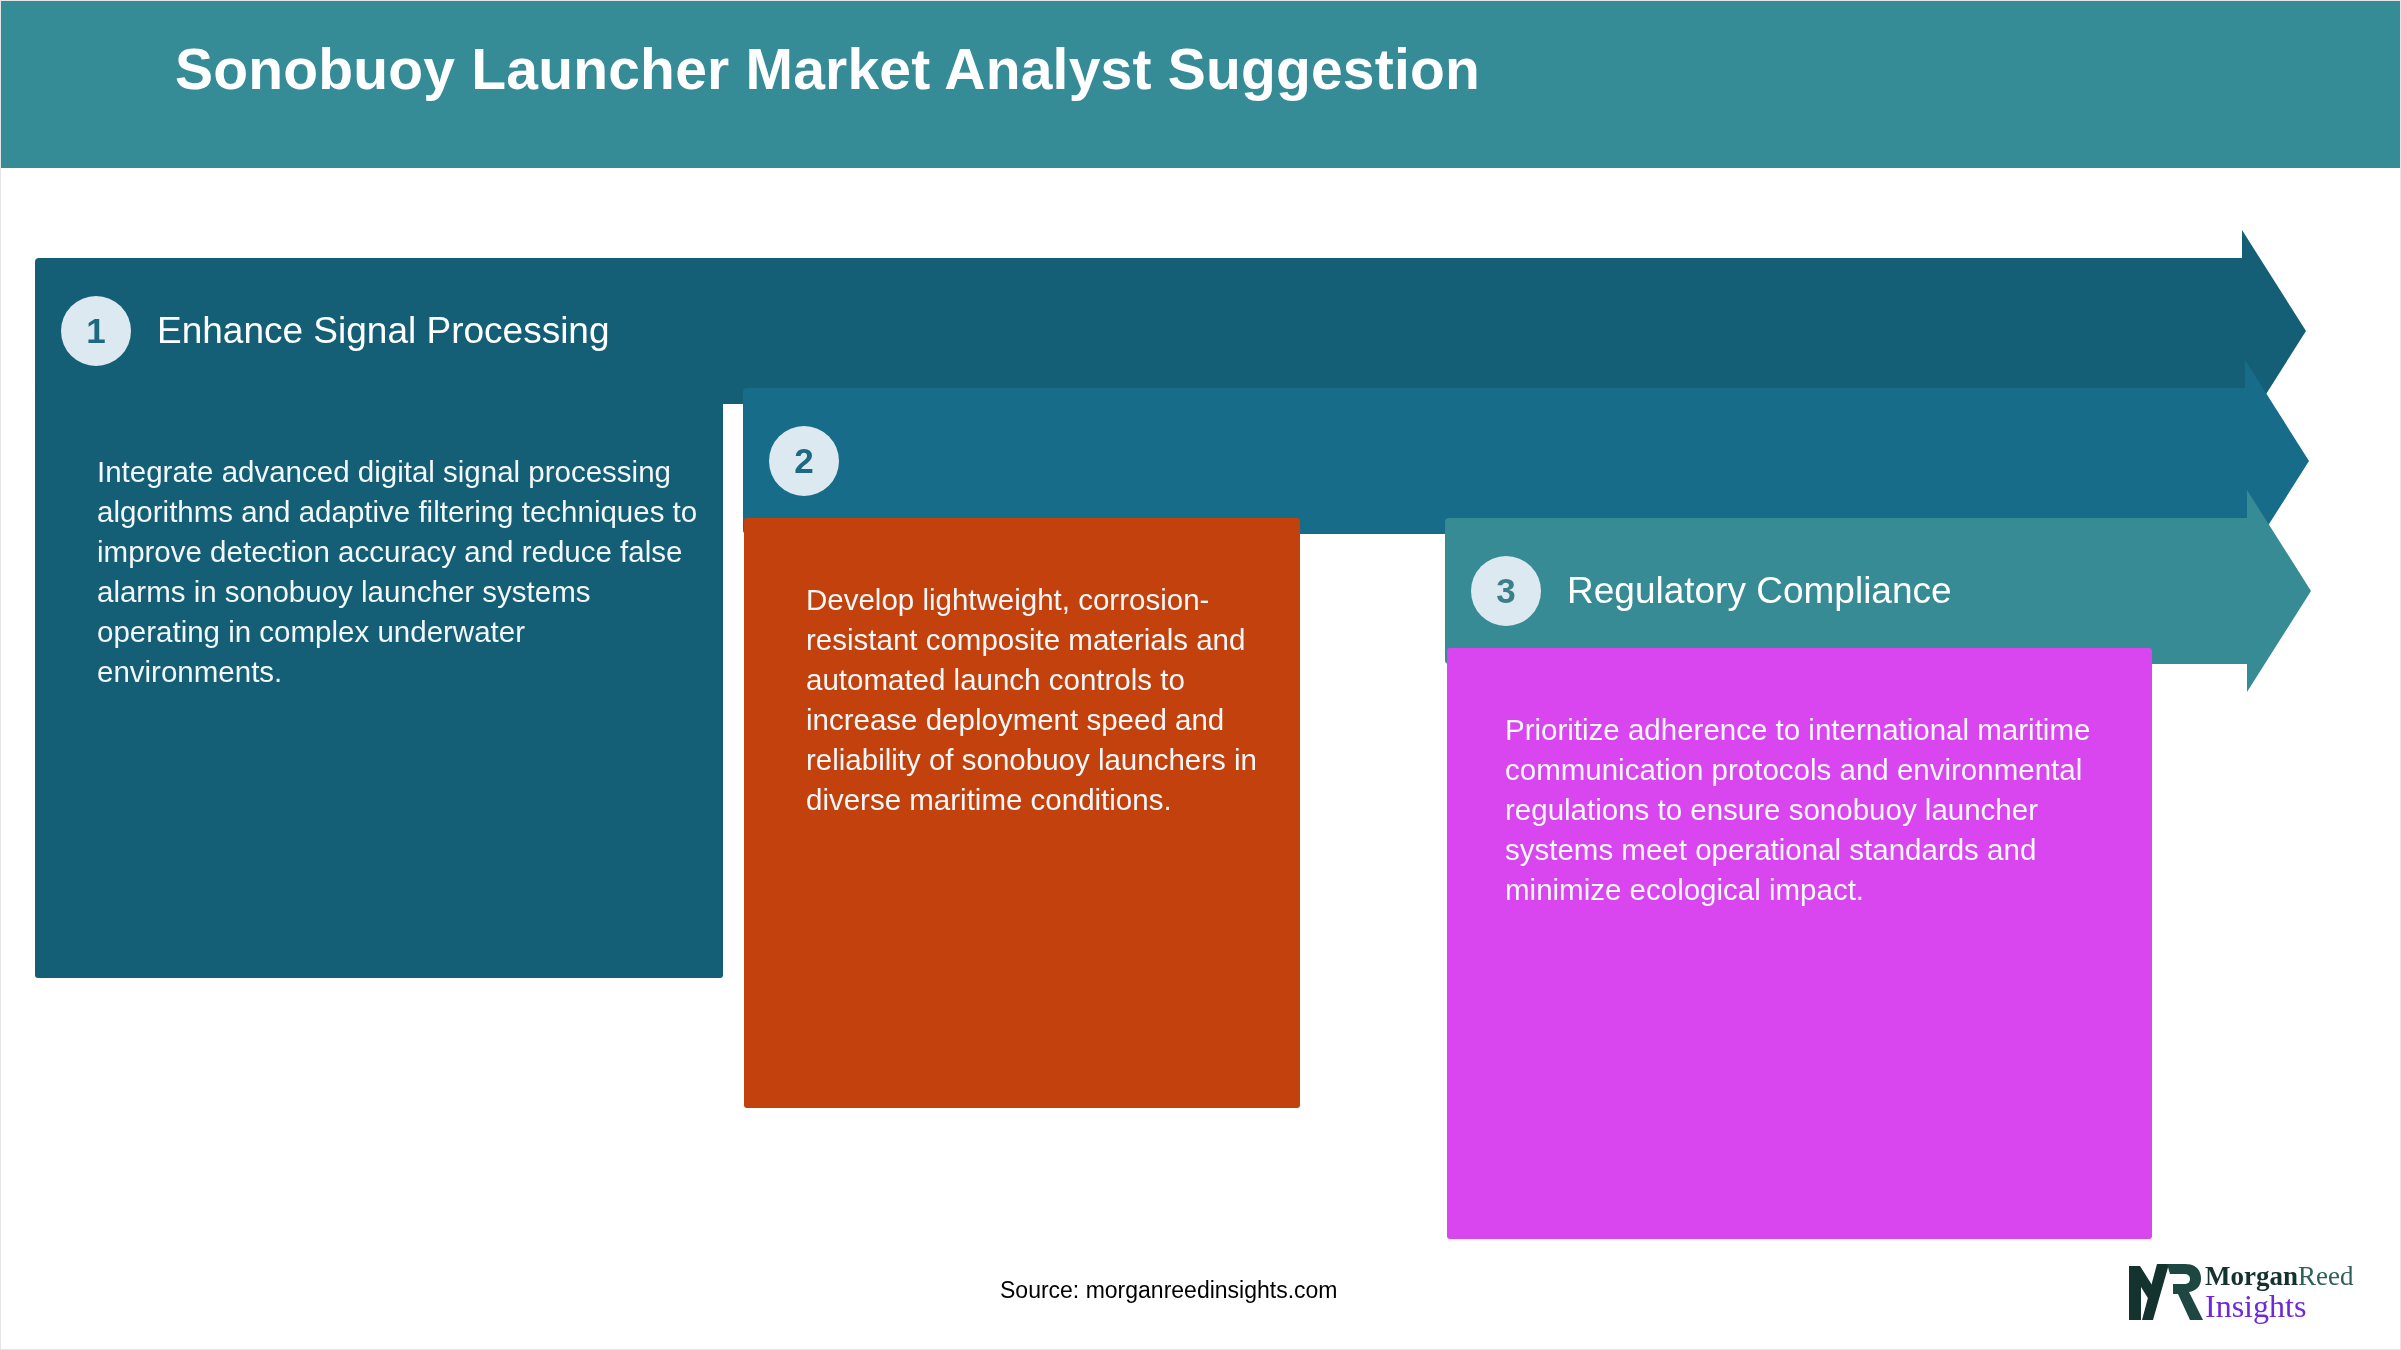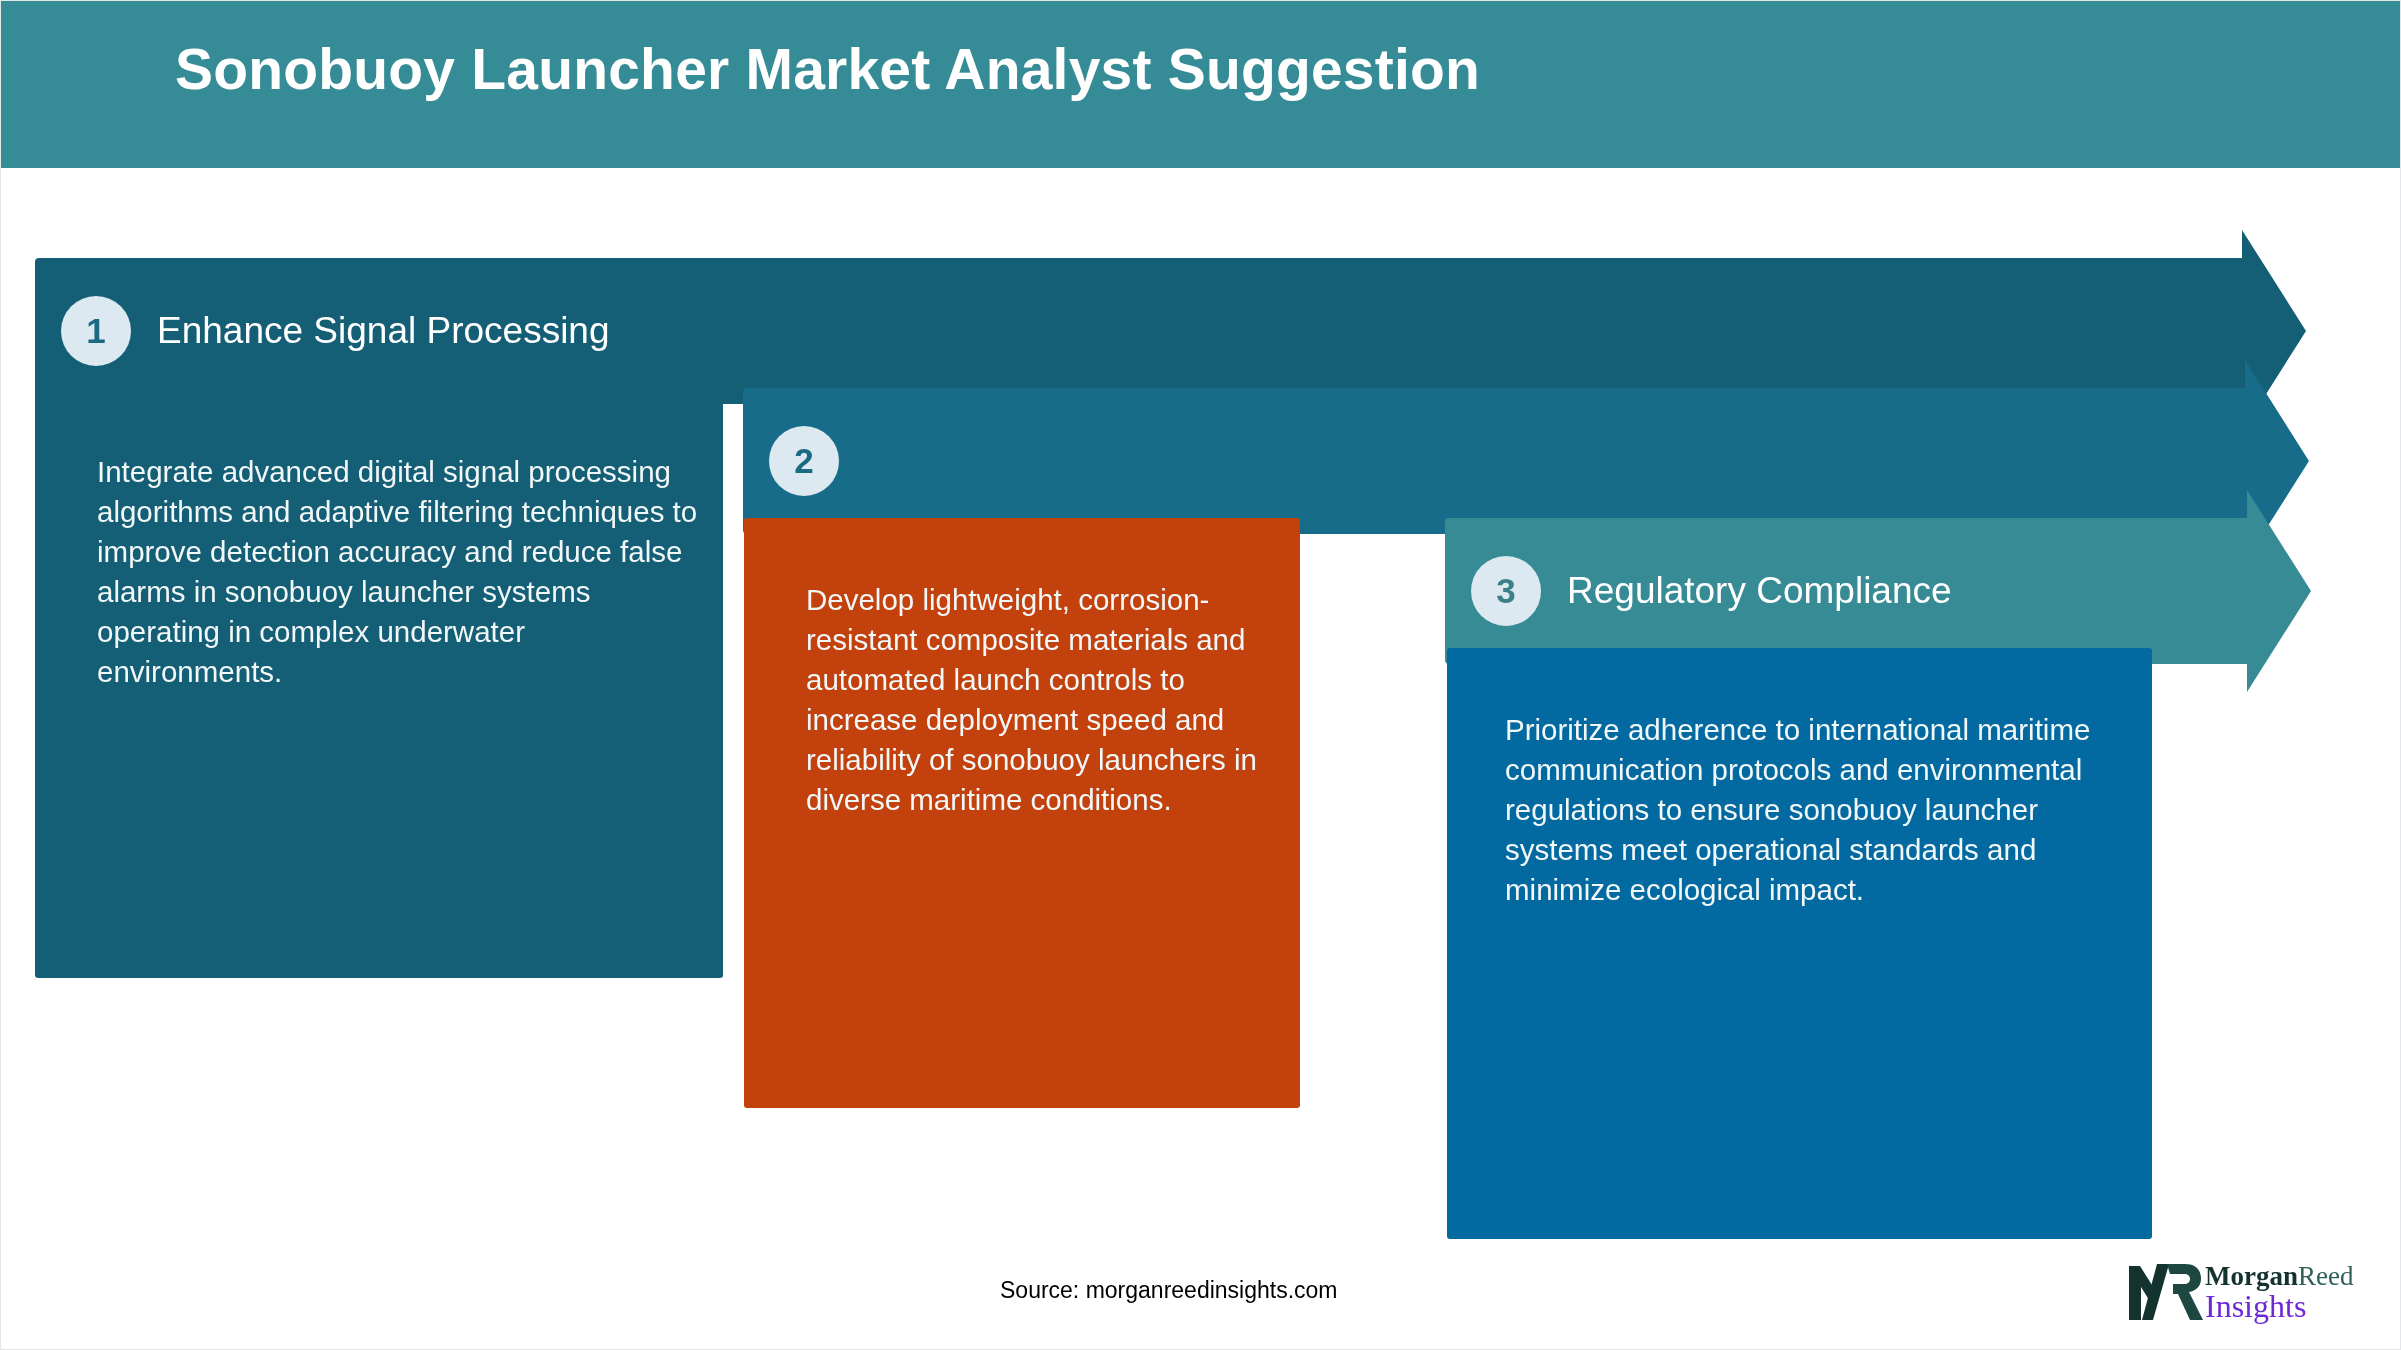--- a/index.html
+++ b/index.html
@@ -199,21 +199,21 @@
   </div>
 
   <div class="card card-1" style="left:35px; top:390px; width:688px; height:588px; background:#145F76;">
     <div class="body">Integrate advanced digital signal processing algorithms and adaptive filtering techniques to improve detection accuracy and reduce false alarms in sonobuoy launcher systems operating in complex underwater environments.</div>
   </div>
 
   <div class="card card-2" style="left:744px; top:518px; width:556px; height:590px; background:#c2410c;">
     <div class="body">Develop lightweight, corrosion-resistant composite materials and automated launch controls to increase deployment speed and reliability of sonobuoy launchers in diverse maritime conditions.</div>
   </div>
 
-  <div class="card card-3" style="left:1447px; top:648px; width:705px; height:591px; background:#0369a1;padding-left:15px;">
+  <div class="card card-3" style="left:1447px; top:648px; width:705px; height:591px; background:#d946ef;padding-left:15px;">
     <div class="body">Prioritize adherence to international maritime communication protocols and environmental regulations to ensure sonobuoy launcher systems meet operational standards and minimize ecological impact.</div>
   </div>
 
   <div class="source">Source: morganreedinsights.com</div>
 
   <div class="logo">
     <div class="logo-mark">
       <svg width="78" height="62" viewBox="0 0 78 62" xmlns="http://www.w3.org/2000/svg">
         <path d="M2,60 L2,6 L13,6 L30,33 L24,43 L14,27 L14,60 Z" fill="#14332F"></path>
         <path d="M30,4 L42,4 L26,60 L15,60 Z" fill="#14332F"></path>

